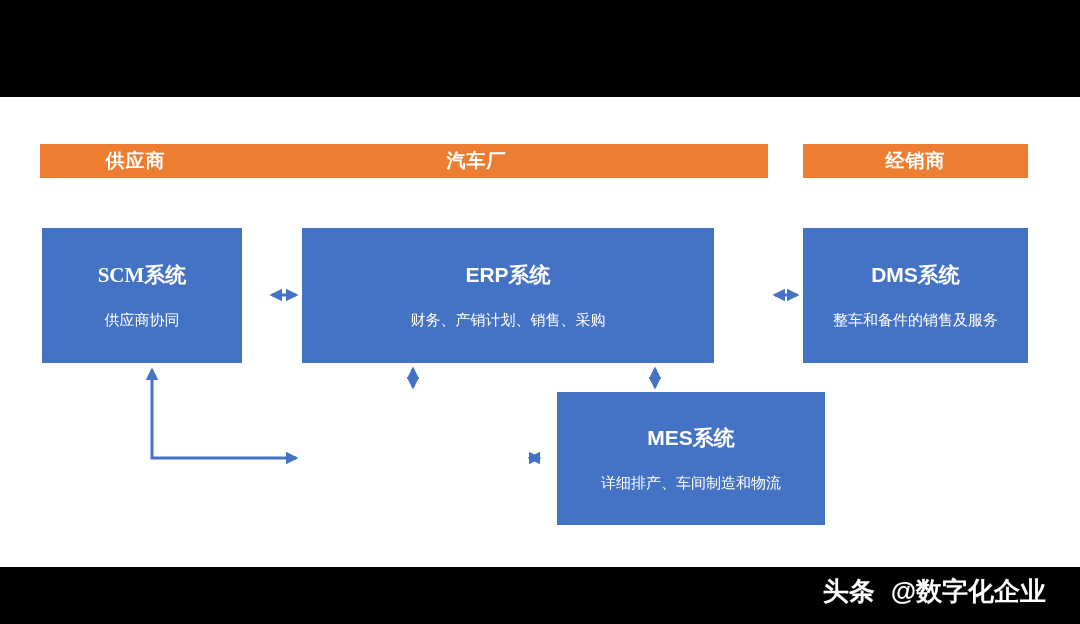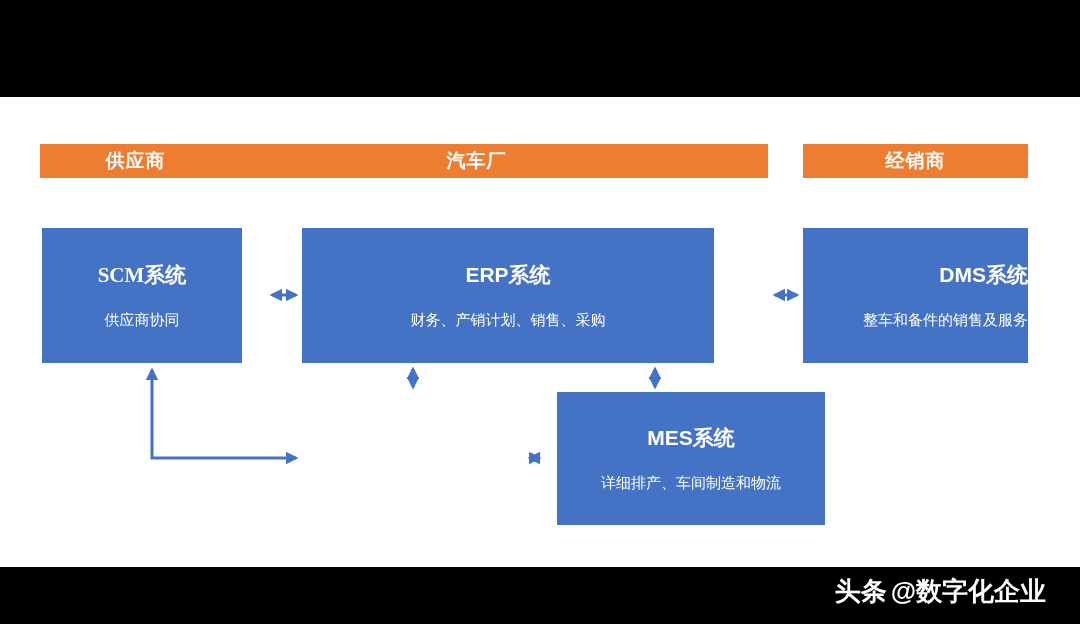--- a/index.html
+++ b/index.html
@@ -56,21 +56,21 @@
   }
   .watermark {
     position: absolute;
     right: 34px;
     top: 574px;
     color: #ffffff;
     font-size: 26px;
     font-weight: bold;
     display: flex;
     align-items: baseline;
-    gap: 4px;
+    gap: 16px;
     white-space: nowrap;
   }
 </style>
 </head>
 <body>
 
 <div id="stage">
 
   <div class="canvas-white"></div>
 
@@ -87,21 +87,21 @@
   <div class="sysbox" style="left:42px; top:228px; width:200px; height:135px;font-family:Liberation Serif, serif;">
     <div class="title">SCM系统</div>
     <div class="subtitle">供应商协同</div>
   </div>
 
   <div class="sysbox" style="left:302px; top:228px; width:412px; height:135px;">
     <div class="title">ERP系统</div>
     <div class="subtitle">财务、产销计划、销售、采购</div>
   </div>
 
-  <div class="sysbox" style="left:803px; top:228px; width:225px; height:135px;align-items:flex-end;">
+  <div class="sysbox" style="left:803px; top:228px; width:225px; height:135px;">
     <div class="title">DMS系统</div>
     <div class="subtitle">整车和备件的销售及服务</div>
   </div>
 
 
   <div class="sysbox" style="left:557px; top:392px; width:268px; height:133px;">
     <div class="title">MES系统</div>
     <div class="subtitle">详细排产、车间制造和物流</div>
   </div>
 

